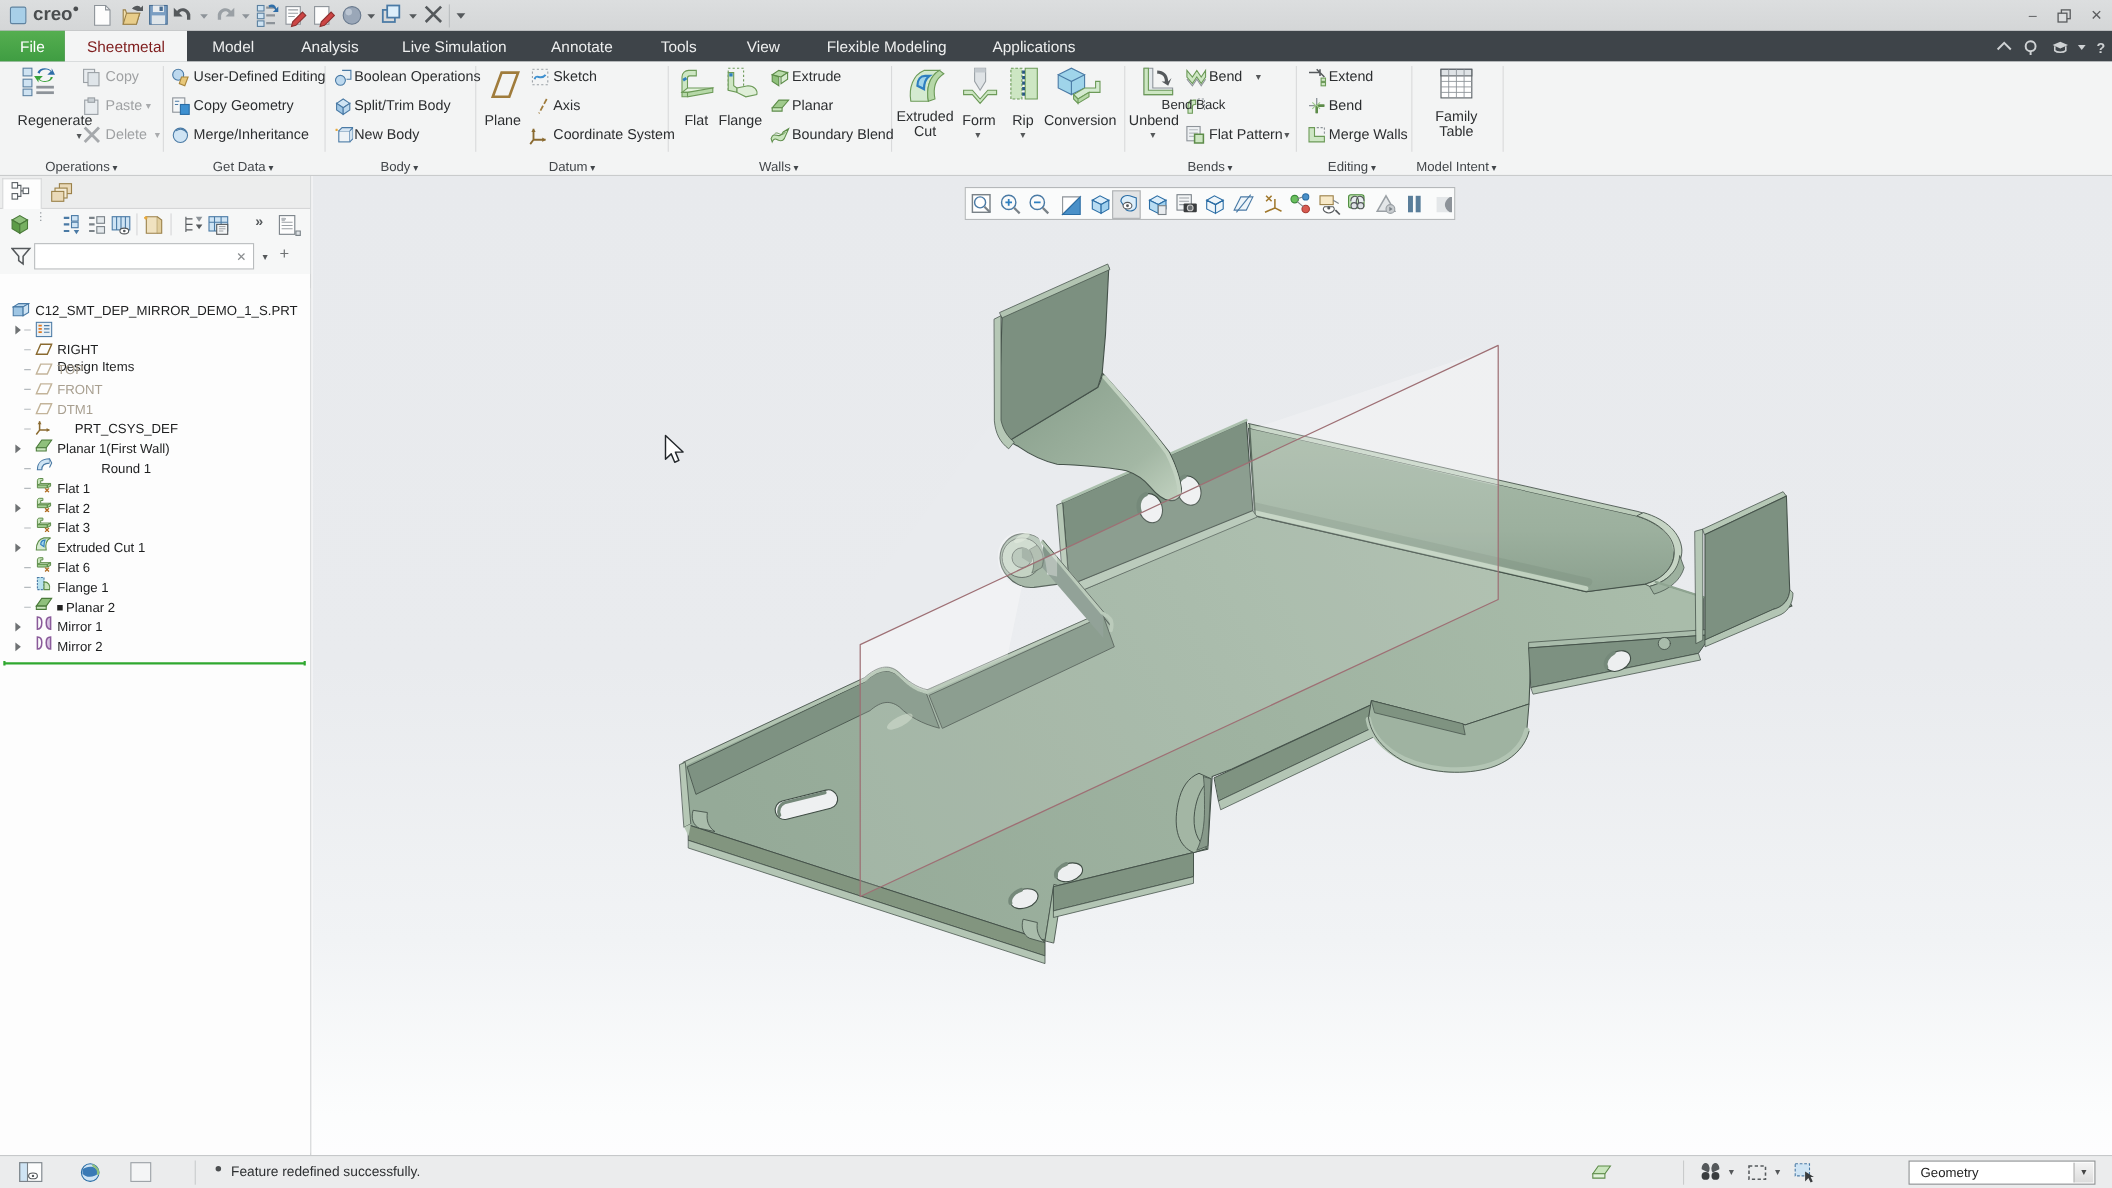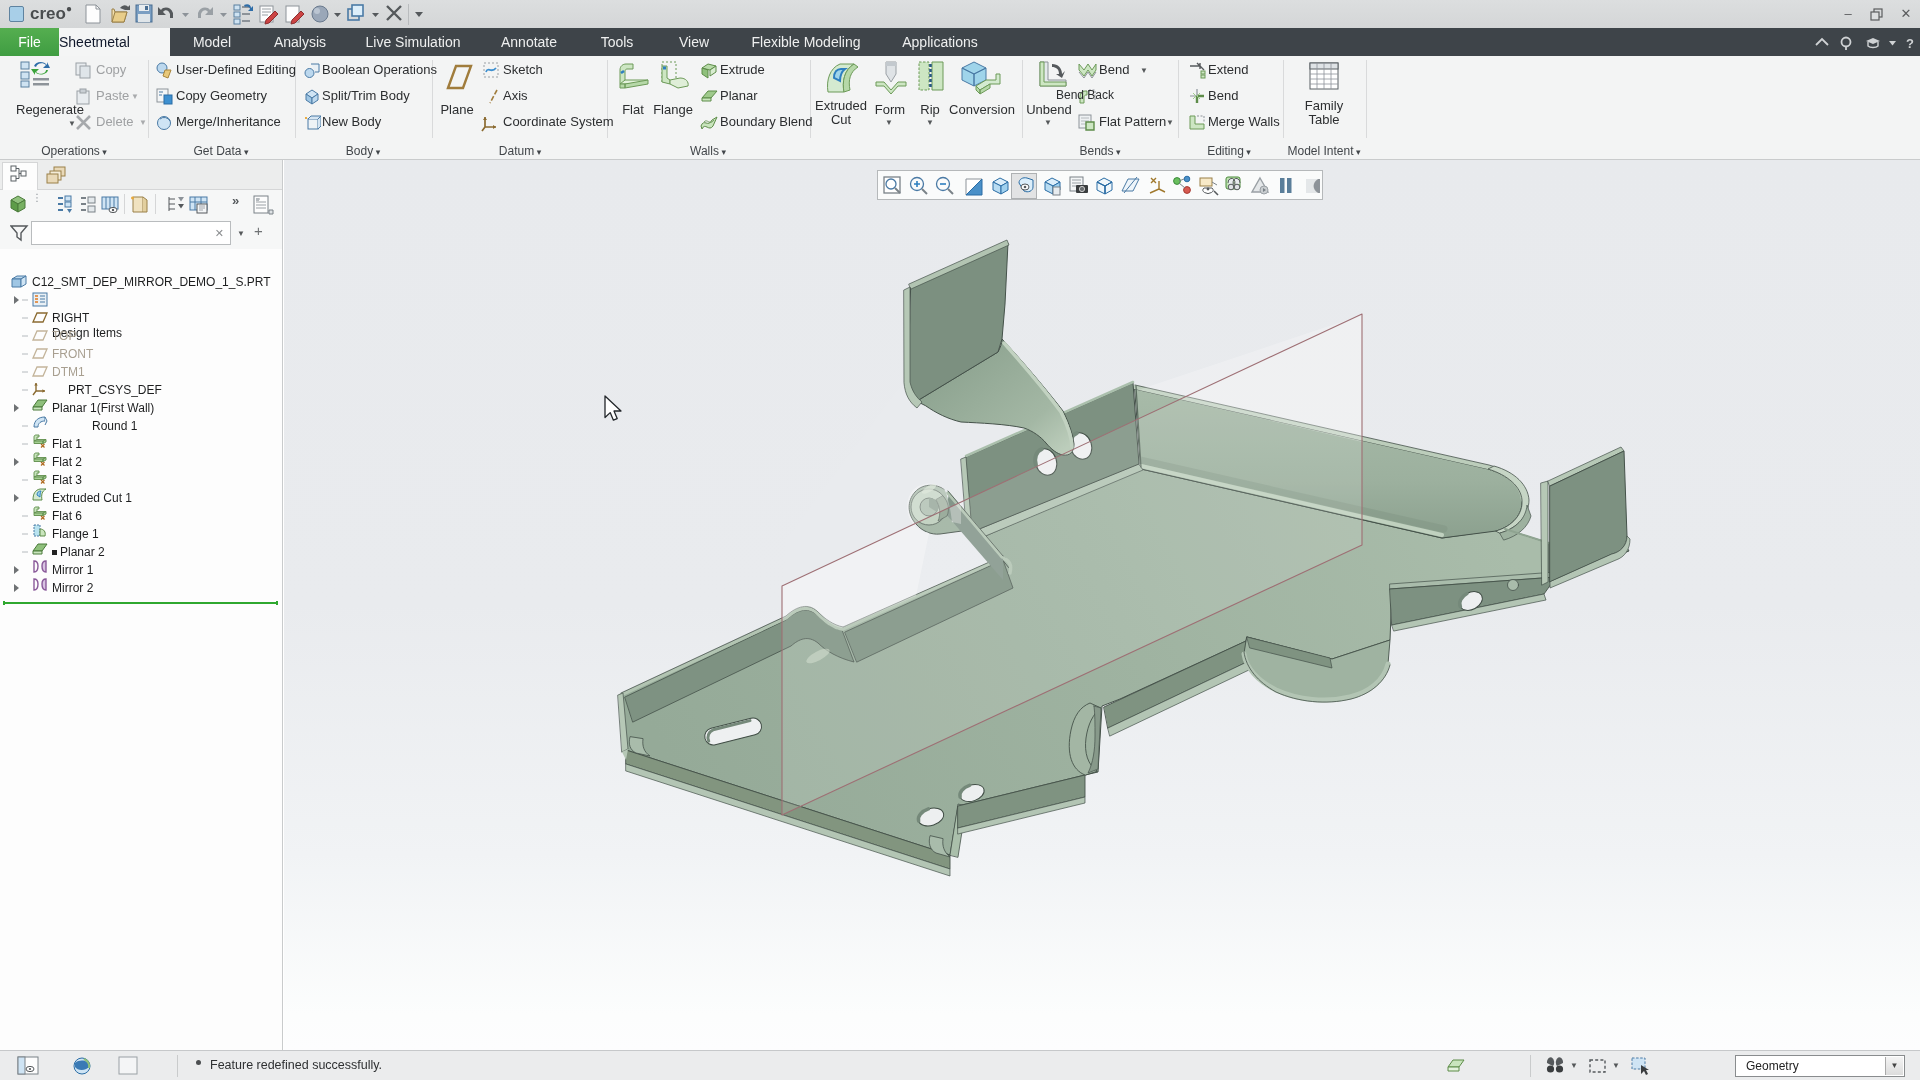--- a/index.html
+++ b/index.html
@@ -12,21 +12,21 @@
   background:linear-gradient(#dcdedf,#d4d6d7); }
 #titlebar .title { position:absolute; left:0; right:0; top:6px; text-align:center;
   font-size:13px; color:#3c3e40; }
 .winbtn { position:absolute; top:4px; width:22px; height:20px; color:#5a5c5e; font-size:13px; text-align:center; line-height:20px; }
 
 
 #tabbar { position:absolute; left:0; top:28px; width:1920px; height:28px; background:#3e4449; }
 #filetab { position:absolute; left:0; top:0; width:59px; height:28px;
   background:linear-gradient(#55ae50,#3f9d42); color:#fff; font-size:14px; text-align:center; line-height:28px; }
 #smtab { position:absolute; left:59px; top:0; width:111px; height:28px; background:#f4f5f5;
-  color:#0f172a; font-size:14px; text-align:left; line-height:28px; }
+  color:#7f1d1d; font-size:14px; text-align:center; line-height:28px; }
 .tab { position:absolute; top:0; height:28px; color:#eeefef; font-size:14px; line-height:28px; text-align:center; }
 
 
 #ribbon { position:absolute; left:0; top:56px; width:1920px; height:104px; background:#f3f4f4; border-bottom:1px solid #c9cbcc; }
 .gsep { position:absolute; top:4px; width:1px; height:78px; background:#d9dadb; }
 .glabel { position:absolute; top:88px; font-size:12px; color:#42464a; white-space:nowrap; transform:translateX(-50%); }
 .glabel:after { content:" \25BE"; font-size:9px; color:#42464a; }
 .ritem { position:absolute; font-size:12px; color:#2c2e30; white-space:nowrap; }
 .rgray { color:#9fa1a3; }
 .bigtxt { position:absolute; font-size:12px; color:#2c2e30; text-align:center; transform:translateX(-50%); white-space:nowrap;}

